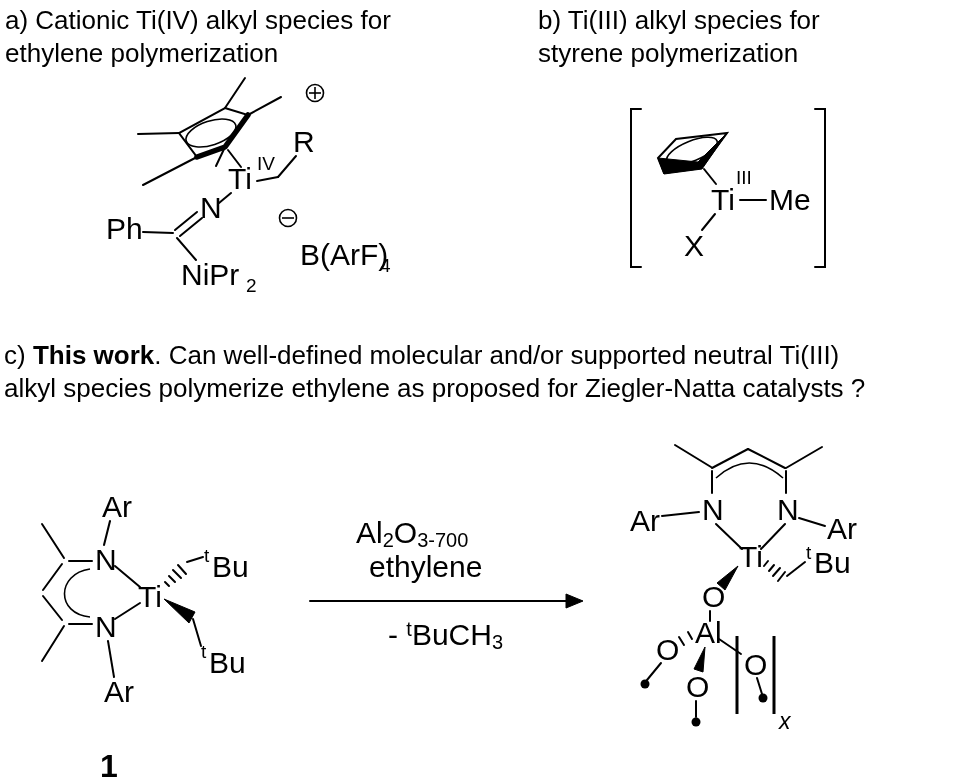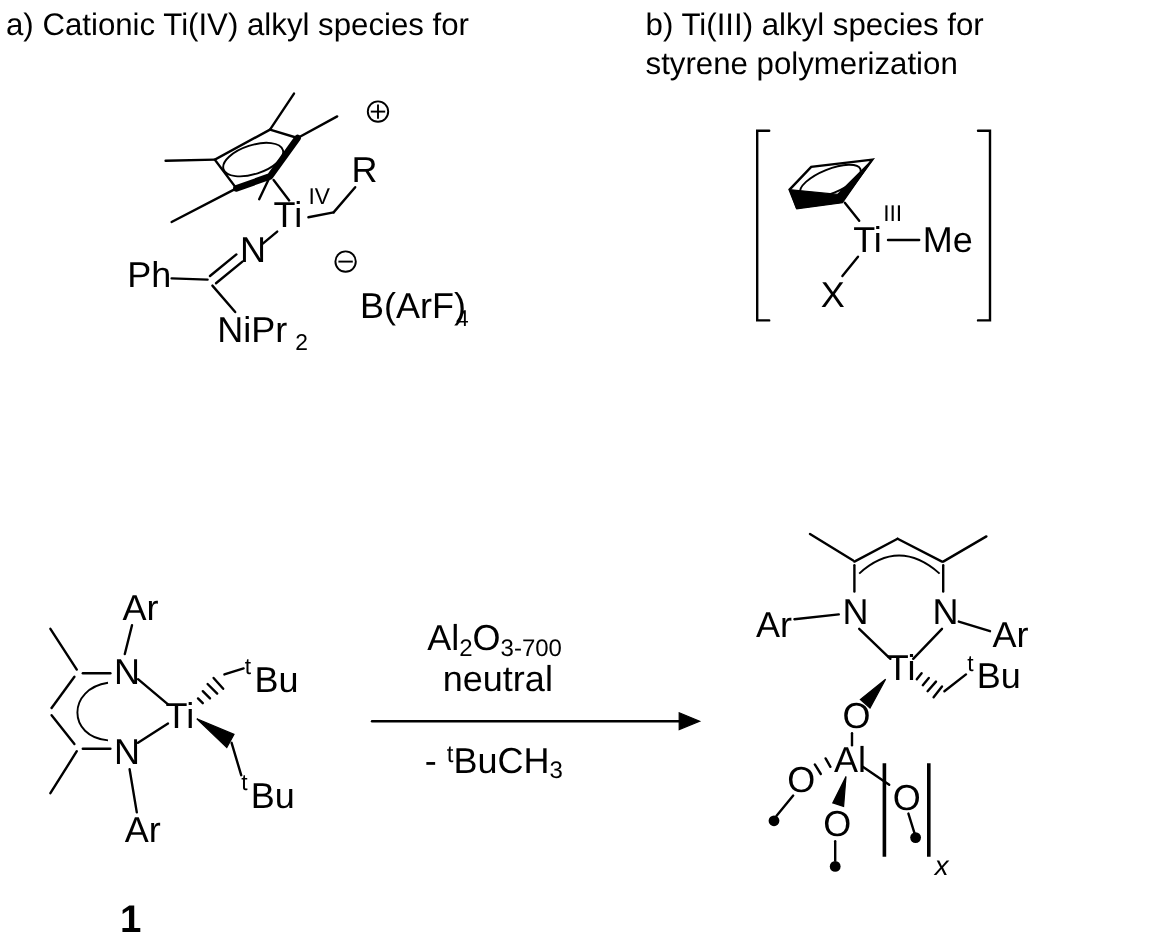--- a/index.html
+++ b/index.html
@@ -26,20 +26,21 @@
   svg text.small{font-size:19px;}
   svg text.it{font-style:italic;font-size:23px;}
 </style>
 </head>
 <body>
 
 <div class="canvas">
 
   <div class="txt" style="left:5px;top:4px;">
     <div>a)  Cationic Ti(IV) alkyl species for</div>
+    <div>ethylene polymerization</div>
   </div>
 
   <div class="txt" style="left:538px;top:4px;">
     <div>b) Ti(III) alkyl species for</div>
     <div>styrene polymerization</div>
   </div>
 
   <svg style="left:58px;top:72px;" width="355" height="230" viewBox="58 72 355 230">
 
     <polygon class="bond" points="225,108 248,115 225,147 197,157 179,133"></polygon>
@@ -97,20 +98,26 @@
     <ellipse class="thin" cx="692" cy="151" rx="27" ry="10" transform="rotate(-22 692 151)"></ellipse>
     <line class="bond" x1="704" y1="169" x2="716" y2="184"></line>
     <text x="711" y="210">Ti</text>
     <text x="736" y="184" class="small">III</text>
     <line class="bond" x1="740" y1="200" x2="766" y2="200"></line>
     <text x="769" y="210">Me</text>
     <line class="bond" x1="715" y1="214" x2="702" y2="230"></line>
     <text x="684" y="256">X</text>
   </svg>
 
+  <div class="caption" style="left:4px;top:339px;width:965px;">
+    <div>
+      <span>c) </span><span class="bold">This work</span><span>. Can well-defined molecular and/or supported neutral Ti(III)</span>
+    </div>
+    <div>alkyl species polymerize ethylene as proposed for Ziegler-Natta catalysts ?</div>
+  </div>
 
   <svg style="left:28px;top:483px;" width="235" height="230" viewBox="28 483 235 230">
     <text x="102" y="517">Ar</text>
     <line class="bond" x1="110" y1="521" x2="104" y2="545"></line>
     <text x="95" y="570">N</text>
     <line class="bond" x1="92" y1="561" x2="69" y2="561"></line>
     <line class="bond" x1="64" y1="558" x2="42" y2="524"></line>
     <line class="bond" x1="62" y1="564" x2="43" y2="590"></line>
     <line class="bond" x1="43" y1="596" x2="62" y2="620"></line>
     <line class="bond" x1="64" y1="626" x2="42" y2="661"></line>
@@ -141,22 +148,22 @@
 
   <div class="cmpd" style="left:100px;top:748px;">1</div>
 
   <svg style="left:303px;top:588px;" width="290" height="24" viewBox="303 588 290 24">
     <line class="bond" x1="310" y1="601" x2="566" y2="601"></line>
     <polygon class="wedge" points="566,594 583,601 566,608"></polygon>
   </svg>
   <div class="chem" style="left:356px;top:518px;">
     <span>Al</span><span class="sub">2</span><span>O</span><span class="sub">3-700</span>
   </div>
-  <div class="chem" style="left:369px;top:552px;">neutral</div>
-  <div class="chem" style="left:354px;top:614px;">
+  <div class="chem" style="left:369px;top:552px;">ethylene</div>
+  <div class="chem" style="left:388px;top:614px;">
     <span>- </span><span class="sup">t</span><span>BuCH</span><span class="sub">3</span>
   </div>
 
   <svg style="left:616px;top:425px;" width="354" height="312" viewBox="616 425 354 312">
     <line class="bond" x1="675" y1="445" x2="711" y2="467"></line>
     <line class="bond" x1="822" y1="447" x2="786" y2="468"></line>
     <line class="bond" x1="712" y1="468" x2="748" y2="449"></line>
     <line class="bond" x1="748" y1="449" x2="785" y2="468"></line>
     <path class="thin" d="M716,478 Q749,448 783,478"></path>
     <line class="bond" x1="712" y1="471" x2="712" y2="493"></line>

